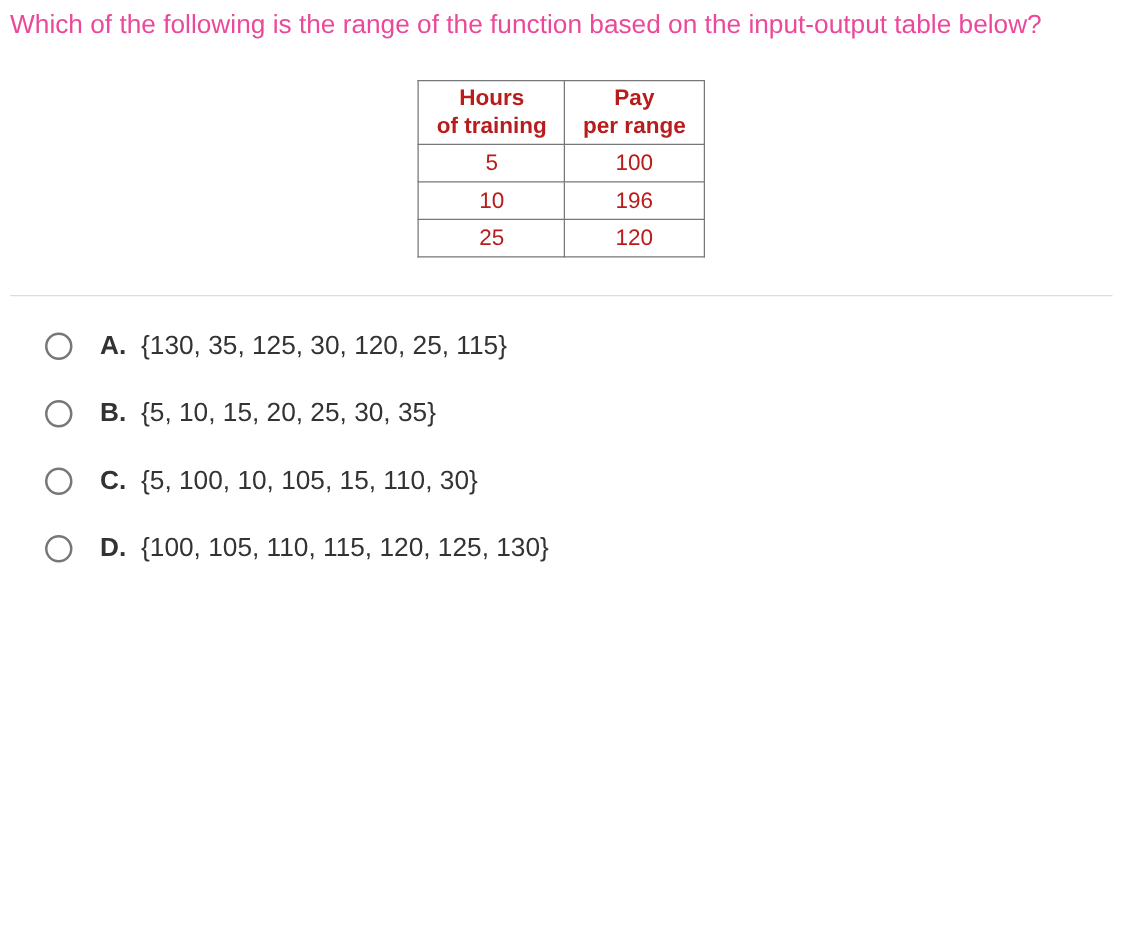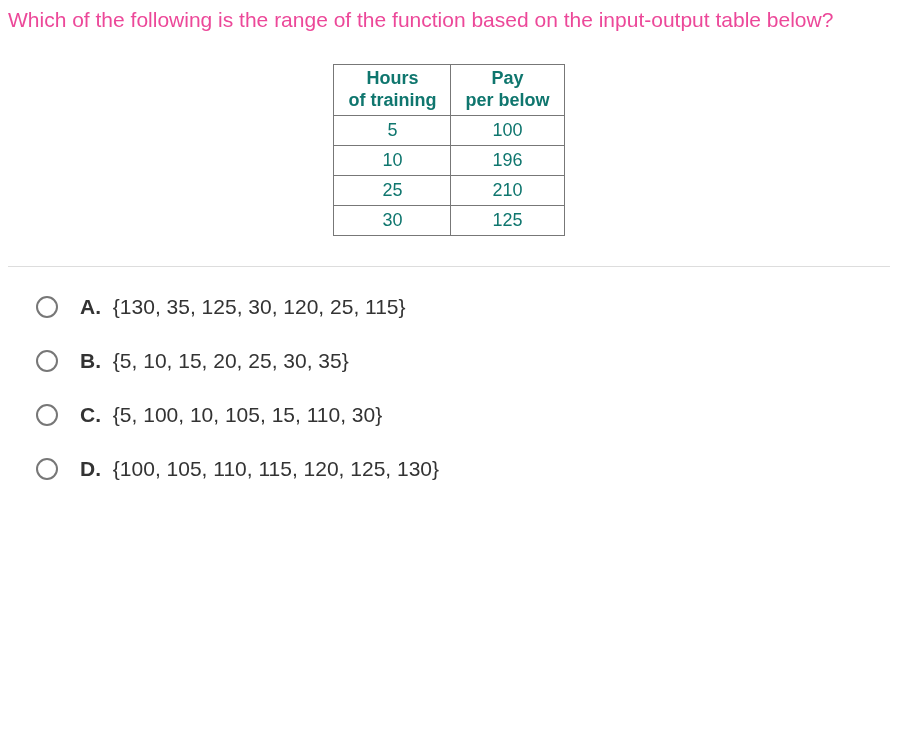--- a/index.html
+++ b/index.html
@@ -25,21 +25,21 @@
       justify-content: center;
       margin-bottom: 30px;
     }
     table {
       border-collapse: collapse;
     }
     th, td {
       border: 1px solid #777;
       text-align: center;
       font-size: 18px;
-      color: #0f766e;
+      color: #b91c1c;
     }
     th {
       font-weight: bold;
       padding: 3px 14px;
       line-height: 1.2;
     }
     td {
       font-weight: normal;
       padding: 4px 14px;
     }
@@ -85,40 +85,36 @@
 <div class="table-wrap">
   <table>
     <thead>
       <tr>
         <th>
           <span class="line">Hours</span>
           <span class="line">of training</span>
         </th>
         <th>
           <span class="line">Pay</span>
-          <span class="line">per below</span>
+          <span class="line">per range</span>
         </th>
       </tr>
     </thead>
     <tbody>
       <tr>
         <td>5</td>
         <td>100</td>
       </tr>
       <tr>
         <td>10</td>
         <td>196</td>
       </tr>
       <tr>
         <td>25</td>
-        <td>210</td>
-      </tr>
-      <tr>
-        <td>30</td>
-        <td>125</td>
+        <td>120</td>
       </tr>
     </tbody>
   </table>
 </div>
 
 <hr class="sep">
 
 <div class="options">
   <div class="option">
     <span class="radio"></span>

